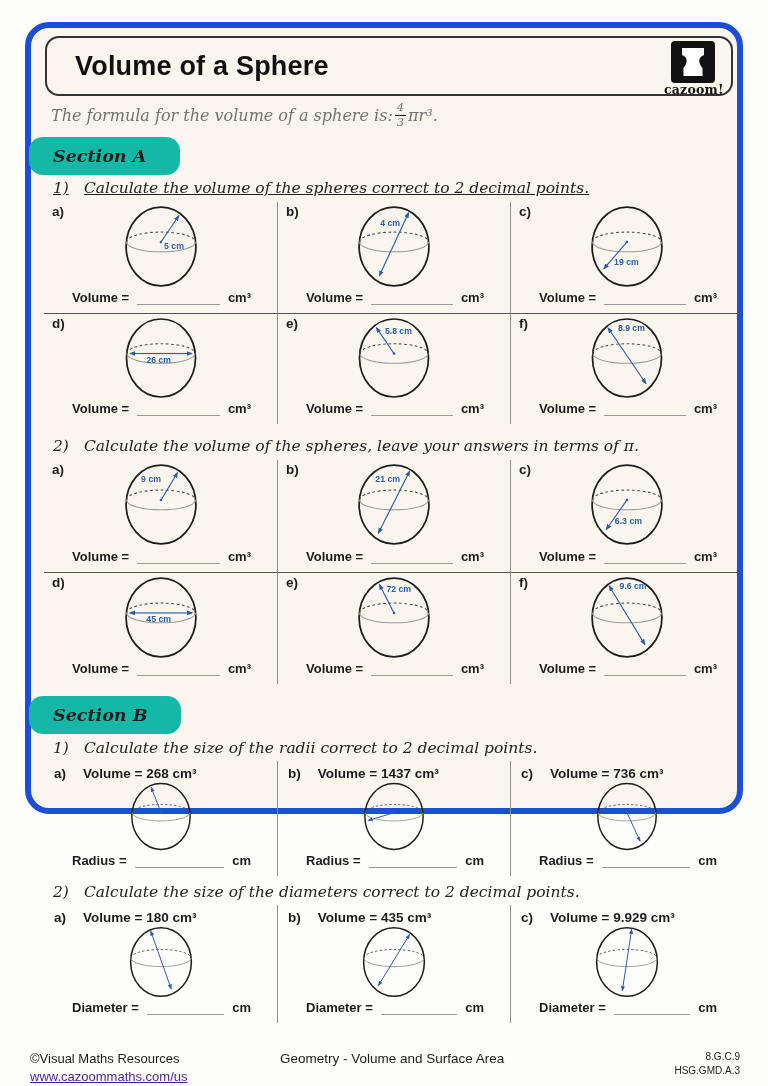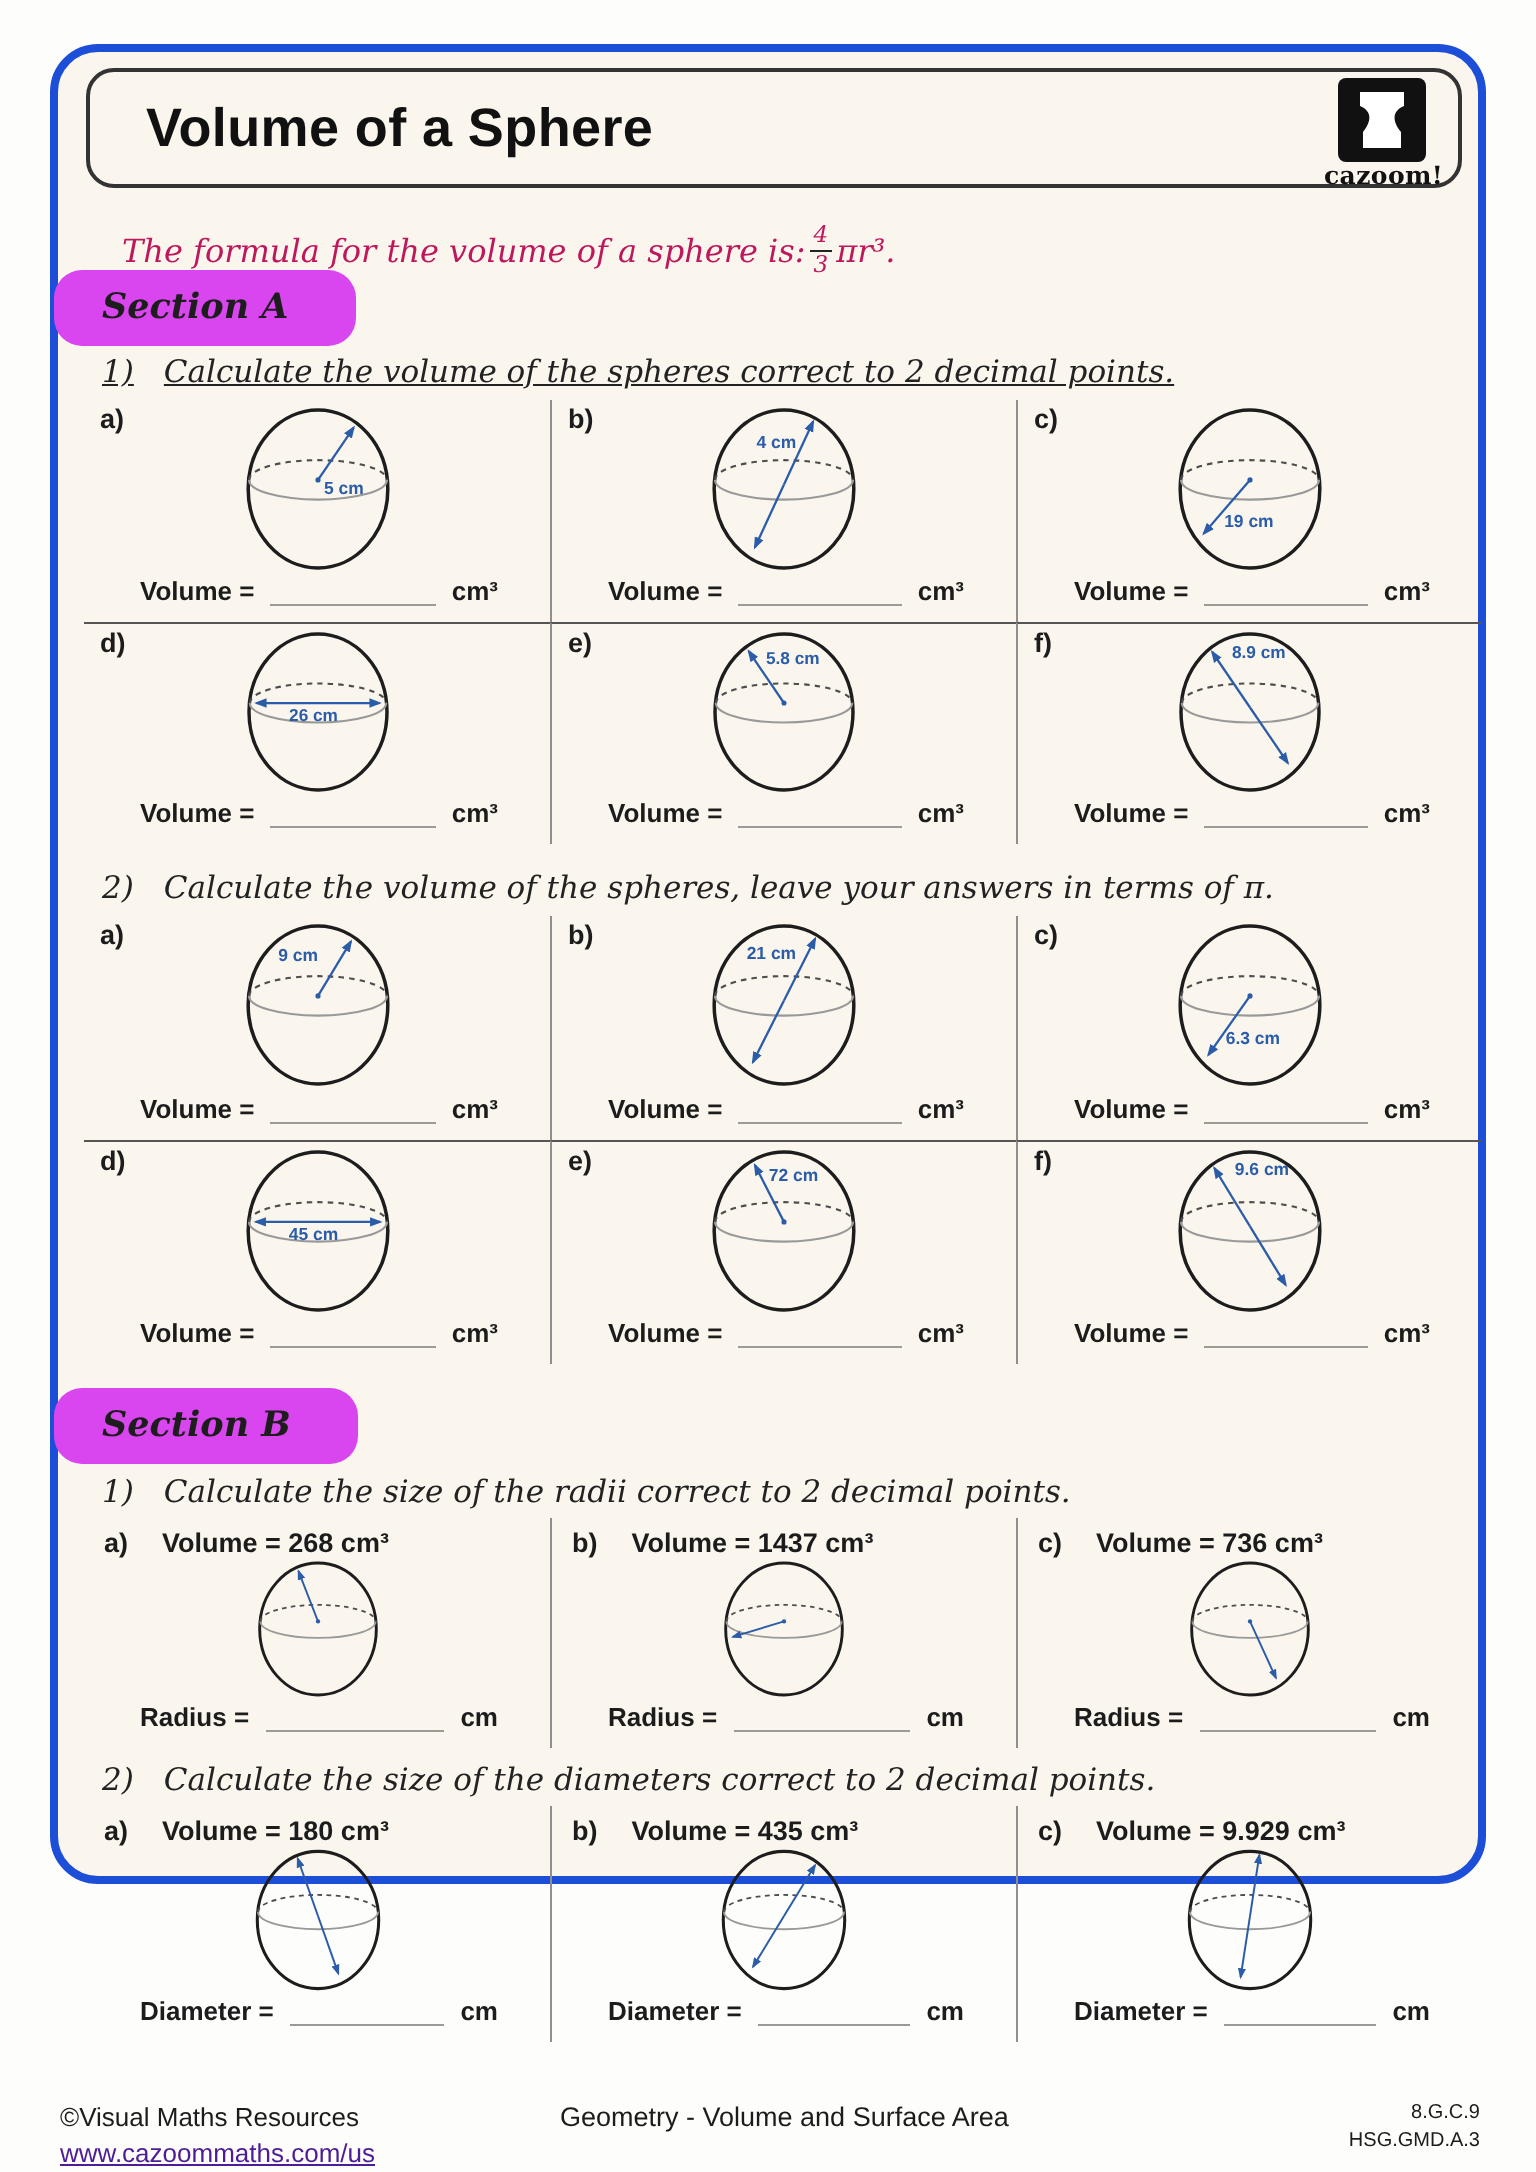--- a/index.html
+++ b/index.html
@@ -2,48 +2,48 @@
 <html><head>
 <meta charset="utf-8">
 <style>
   html,body{margin:0;padding:0;}
   body{
     width:768px;height:1086px;position:relative;background:#fdfdfc;
     font-family:"Liberation Sans",sans-serif;color:#1c1c1c;
     -webkit-font-smoothing:antialiased;
   }
   .sheet{
-    position:absolute;left:25px;top:22px;width:718px;height:920px;
-    box-sizing:border-box;border:4px solid #1d4ed8;border-radius:24px;
+    position:absolute;left:25px;top:22px;width:718px;height:792px;
+    box-sizing:border-box;border:6px solid #1d4ed8;border-radius:24px;
     background:#faf6ee;
   }
   
   .title-box{
     position:absolute;left:14px;top:8px;width:688px;height:60px;
     box-sizing:border-box;border:2px solid #333;border-radius:14px;
   }
   .title-box h1{
     margin:0;padding:13px 0 0 28px;font-size:27px;font-weight:bold;
     letter-spacing:.2px;color:#111;font-family:"Liberation Sans",sans-serif;
   }
   .logo{position:absolute;right:9px;top:3px;width:58px;text-align:center;}
   .logo-mark{width:44px;height:42px;background:#111;border-radius:4px;margin:0 auto;
     display:flex;align-items:center;justify-content:center;}
   .logo-text{font-family:"DejaVu Serif",serif;font-weight:bold;font-size:12.5px;
     color:#111;margin-top:-1px;letter-spacing:.2px;}
   
-  .formula{position:absolute;left:20px;top:74px;margin:12px;font-family:"DejaVu Serif",serif;
-    font-style:italic;font-size:16px;color:#be185d;display:flex;align-items:center;gap:2px;}
+  .formula{position:absolute;left:20px;top:74px;margin:0;font-family:"DejaVu Serif",serif;
+    font-style:italic;font-size:16px;color:#737373;display:flex;align-items:center;gap:2px;}
   .frac{display:inline-block;text-align:center;line-height:1;vertical-align:middle;}
   .frac .num{display:block;font-size:11.5px;border-bottom:1px solid #222;padding:0 2px 1px;}
   .frac .den{display:block;font-size:11.5px;padding-top:1px;}
   
   .badge{
     position:absolute;left:-2px;height:38px;display:inline-flex;align-items:center;
-    padding:0 34px 0 24px;background:#d946ef;border-radius:14px;
+    padding:0 34px 0 24px;background:#14b8a6;border-radius:14px;
     font-family:"DejaVu Serif",serif;font-style:italic;font-weight:bold;
     font-size:17.5px;color:#1d1d1d;
   }
   #badgeA{top:109px;} #badgeB{top:668px;}
   
   .qtext{position:absolute;left:22px;margin:0;font-family:"DejaVu Serif",serif;
     font-style:italic;font-size:15.5px;color:#222;}
   .qtext .qnum{margin-right:15px;}
   #qtextA1{top:151px;text-decoration:underline;} #qtextA2{top:409px;} #qtextB1{top:711px;} #qtextB2{top:855px;}
   

